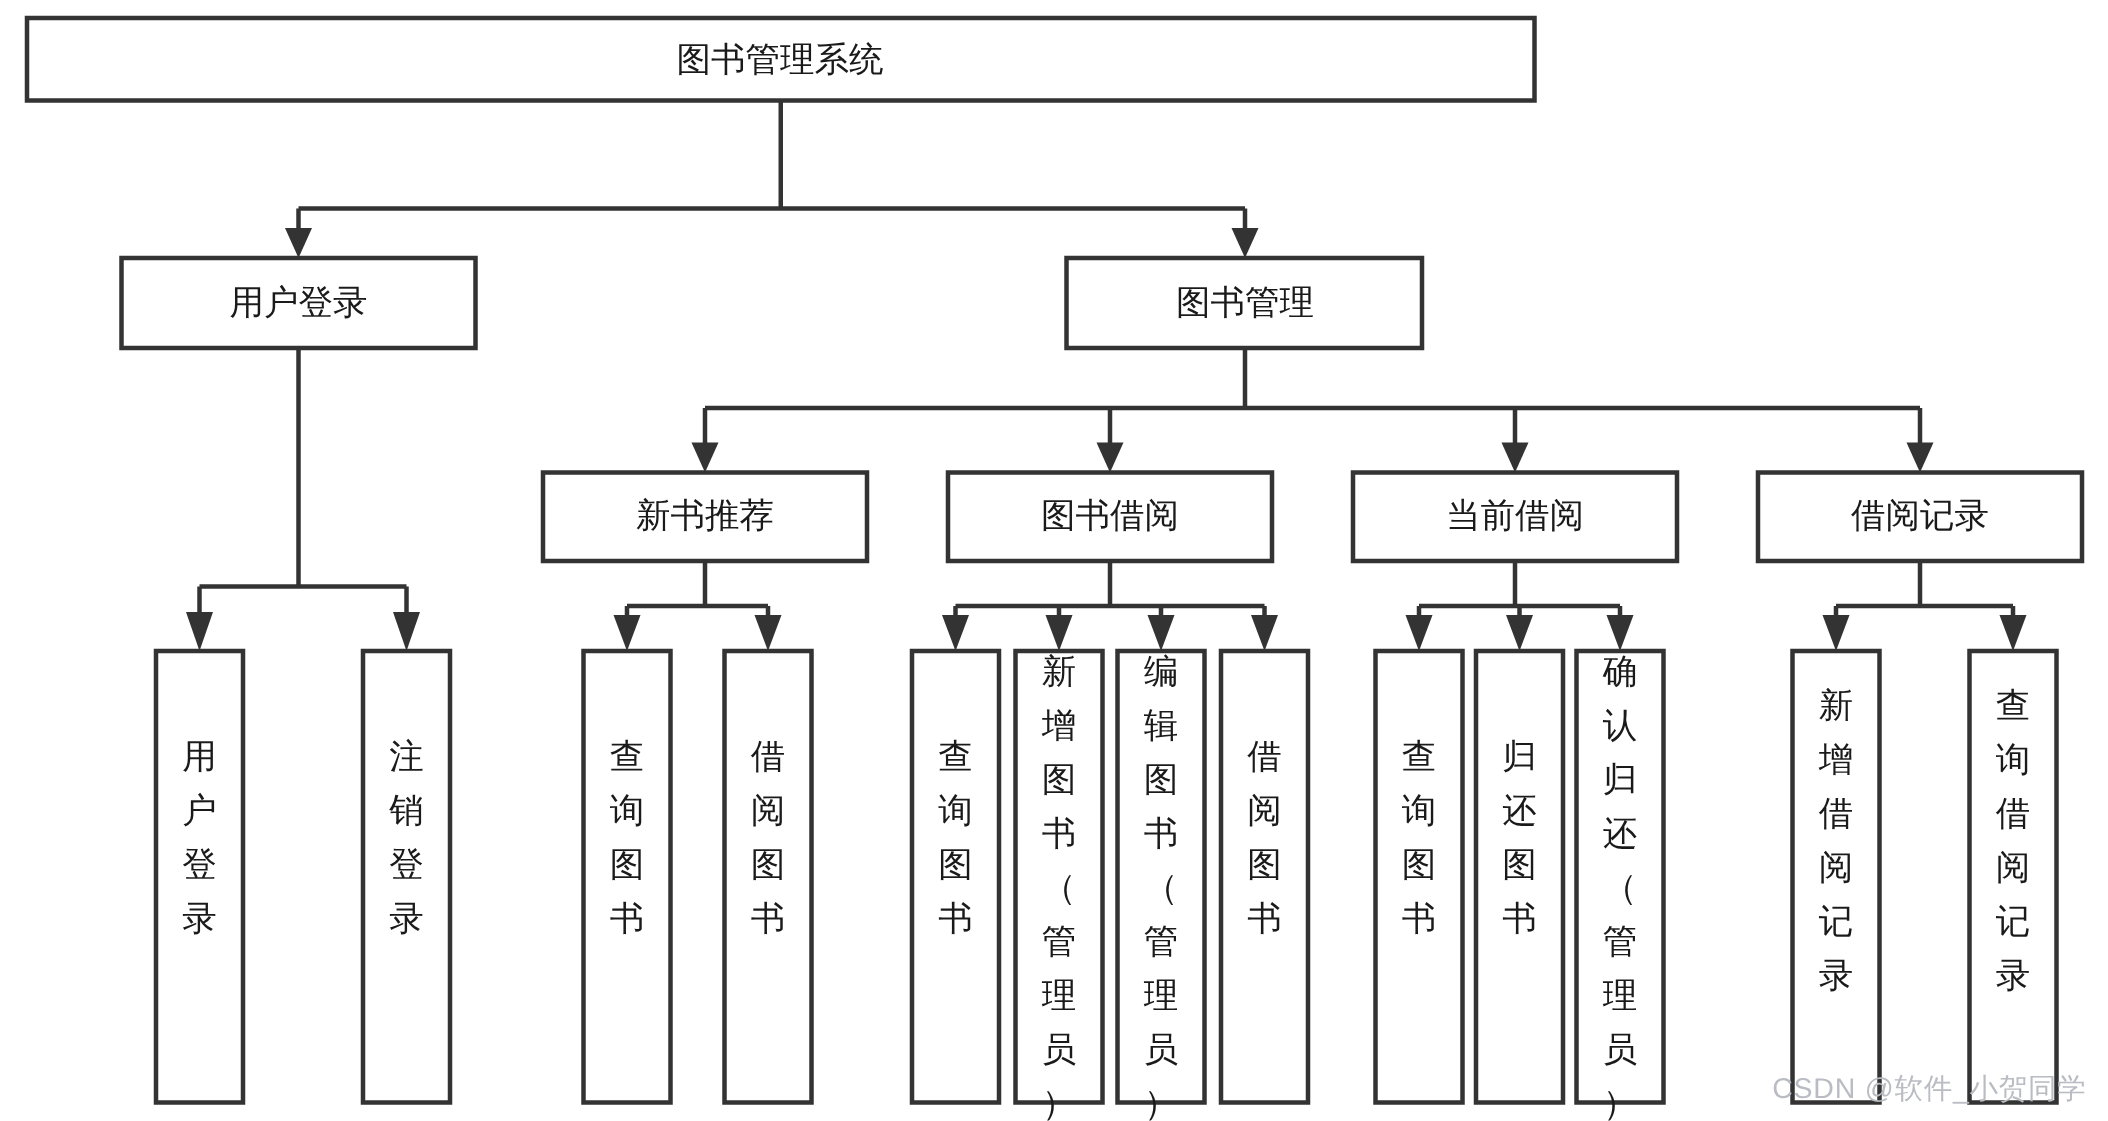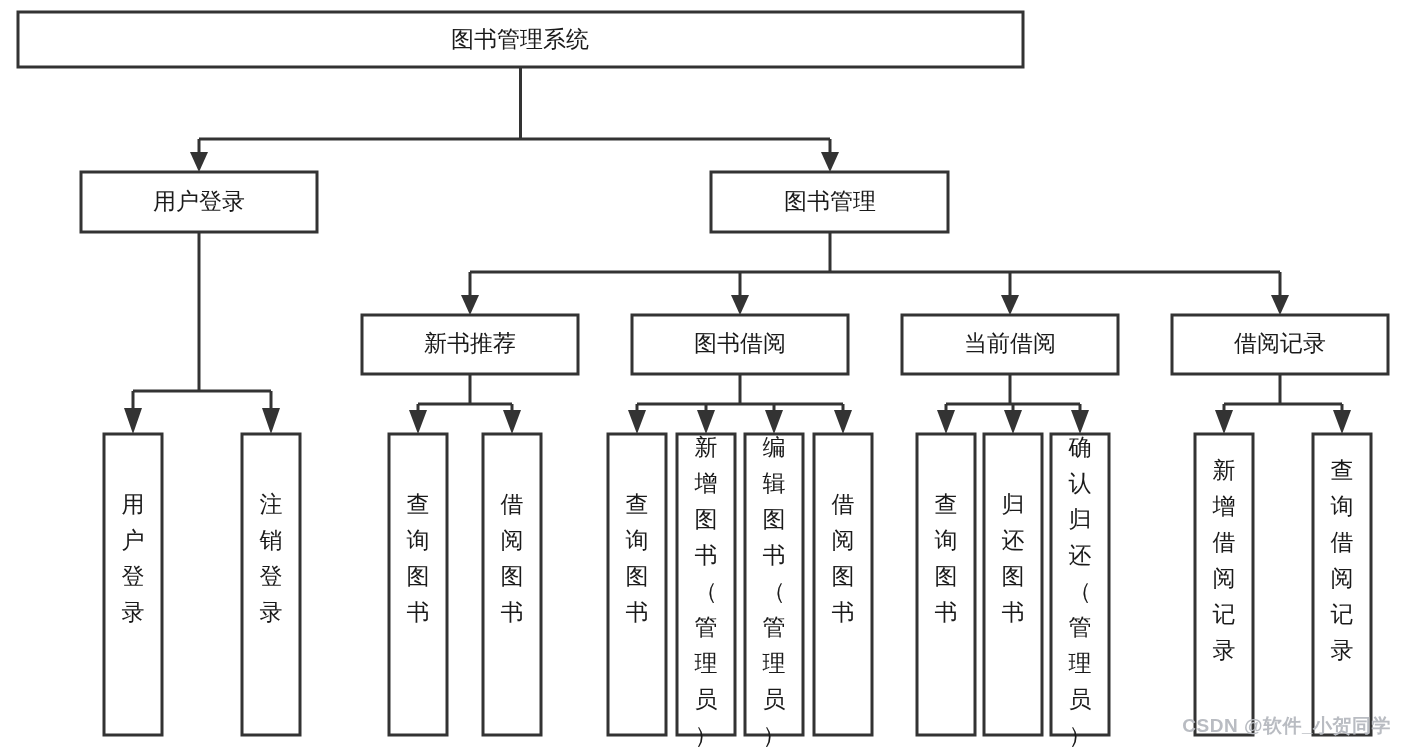--- a/index.html
+++ b/index.html
@@ -57,21 +57,20 @@
   .watermark {
     position: absolute;
     right: 14px;
     bottom: 8px;
     font-family: "Liberation Sans", "DejaVu Sans", sans-serif;
     font-size: 19px;
     color: #b9bcc2;
     white-space: nowrap;
     letter-spacing: 0.5px;
     pointer-events: none;
-    font-weight: bold;
   }
 </style>
 </head>
 <body>
 
 <div id="diagram-root">
   <svg class="diagram-canvas" viewBox="0 0 1405 747" xmlns="http://www.w3.org/2000/svg">
 
     <g>
 

